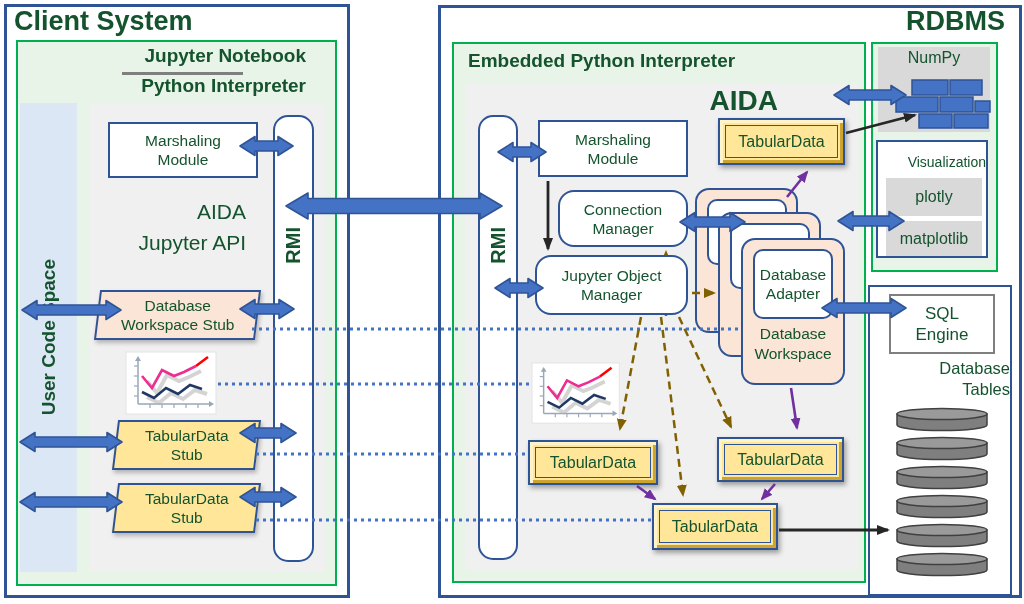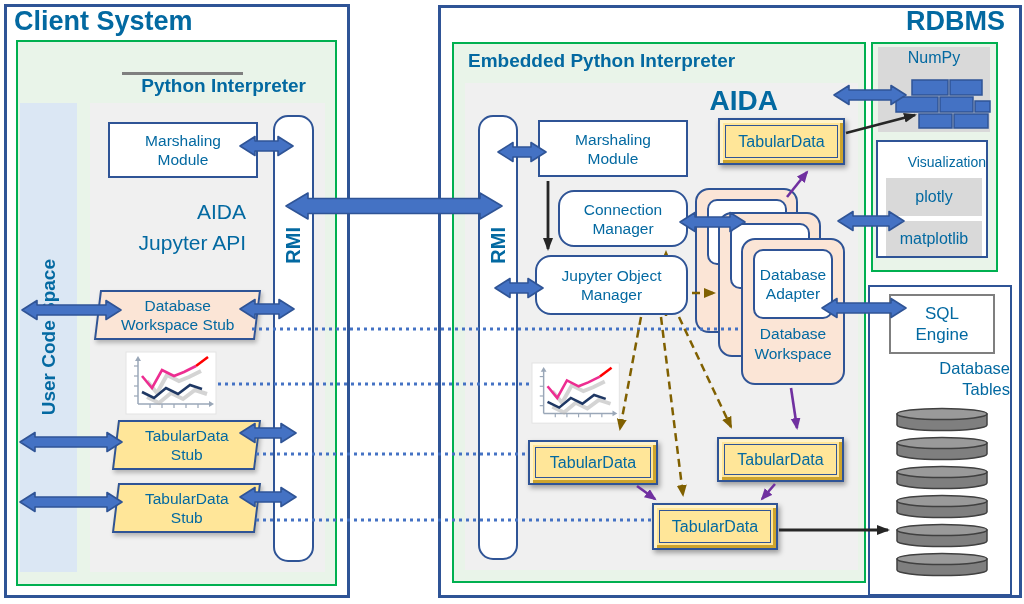--- a/index.html
+++ b/index.html
@@ -1,18 +1,18 @@
 <!DOCTYPE html>
 <html style="--bord: #2f5496; --green: #00b050; --greenfill: #e9f4e9; --graypanel: #f0f0f0; --graybox: #d9d9d9; --band: #dbe7f4; --peach: #fbe5d6; --yellow: #ffe699;"><head>
 <meta charset="utf-8">
 <style>
   html,body{margin:0;padding:0;background:#ffffff;}
   *{box-sizing:border-box;}
   #stage{position:relative;width:1024px;height:604px;background:#fff;
-         font-family:"Liberation Sans",sans-serif;color:#0369a1;overflow:hidden;}
+         font-family:"Liberation Sans",sans-serif;color:#14532d;overflow:hidden;}
   .abs{position:absolute;}
   .outerbox{border:3px solid var(--bord,#2e5597);background:#fff;z-index:1;}
   .greenbox{border:2.5px solid var(--green,#00b050);background:var(--greenfill,#e9f4e9);z-index:2;}
   .graypanel{background:var(--graypanel,#f0f0f0);z-index:3;}
   .band{background:var(--band,#dbe7f4);z-index:3;}
   .title{font-weight:bold;font-size:27px;z-index:4;white-space:nowrap;}
   .envlabel{font-weight:bold;font-size:19px;z-index:4;white-space:nowrap;}
   .center{text-align:right;}
   .box{background:#fff;border:2px solid var(--bord,#2f5496);z-index:10;
        display:flex;flex-direction:column;align-items:center;justify-content:center;
@@ -43,20 +43,21 @@
 </style>
 </head>
 <body>
 
 <div id="stage">
 
   <div class="abs outerbox" style="left:4px;top:4px;width:346px;height:594px;"></div>
   <div class="abs title" style="left:14px;top:6px;">Client System</div>
 
   <div class="abs greenbox" style="left:16px;top:40px;width:321px;height:546px;"></div>
+  <div class="abs envlabel center" style="left:46px;top:45px;width:260px;">Jupyter Notebook</div>
   <div class="abs" style="left:122px;top:72px;width:121px;height:3px;background:#7f7f7f;z-index:4;"></div>
   <div class="abs envlabel center" style="left:46px;top:75px;width:260px;">Python Interpreter</div>
 
   <div class="abs band" style="left:20px;top:103px;width:57px;height:469px;display:flex;align-items:center;justify-content:center;">
     <span class="vtext" style="font-size:19px;">User Code Space</span>
   </div>
   <div class="abs graypanel" style="left:90px;top:103px;width:235px;height:469px;"></div>
 
   <div class="abs box" style="left:108px;top:122px;width:150px;height:56px;">
     <span>Marshaling</span>

